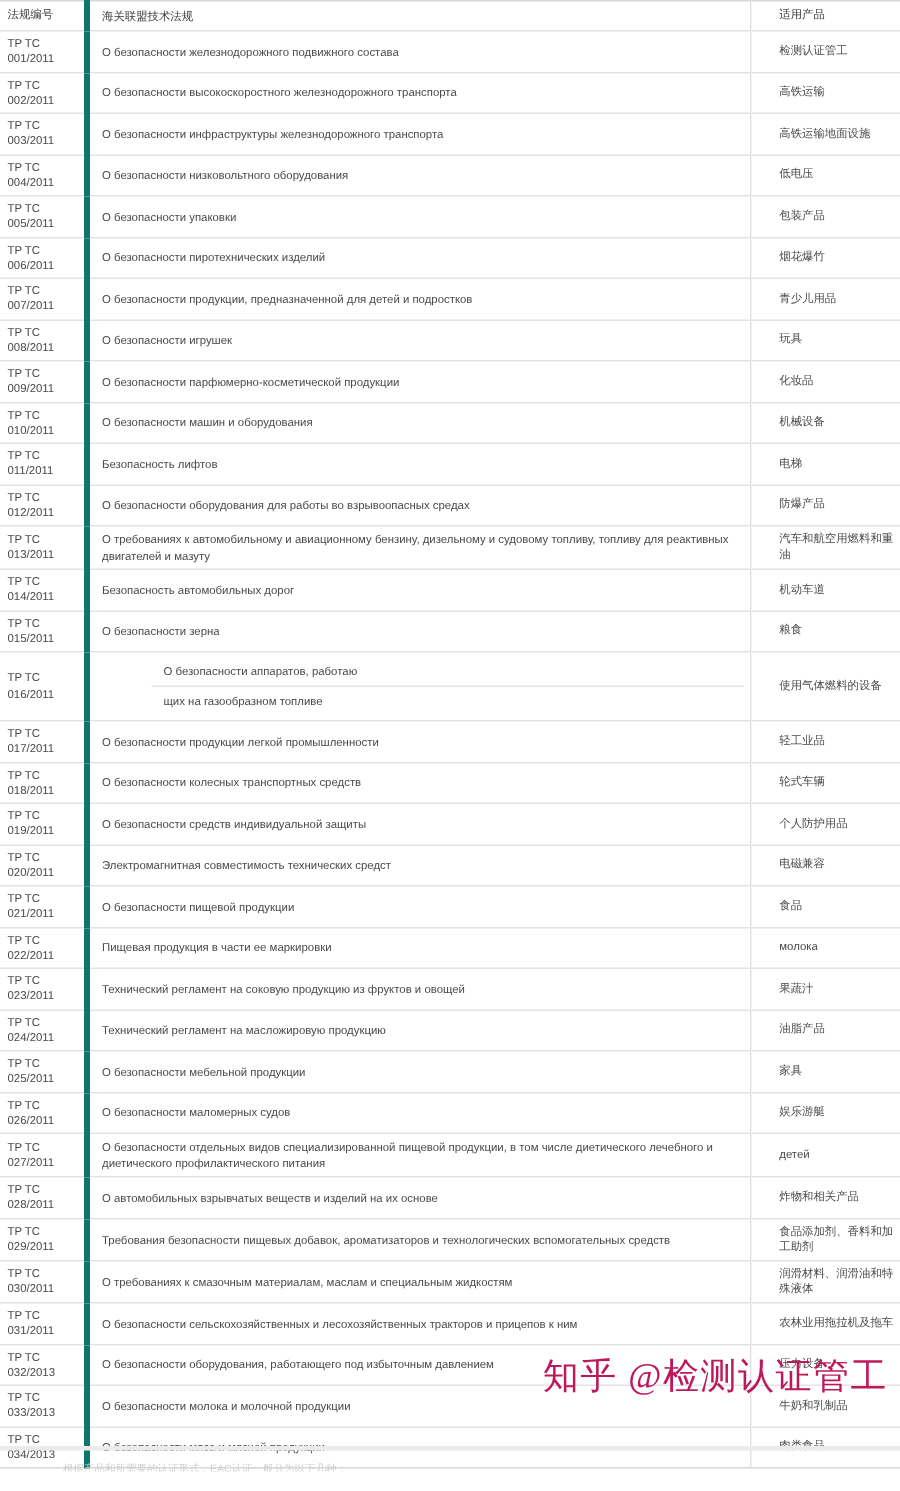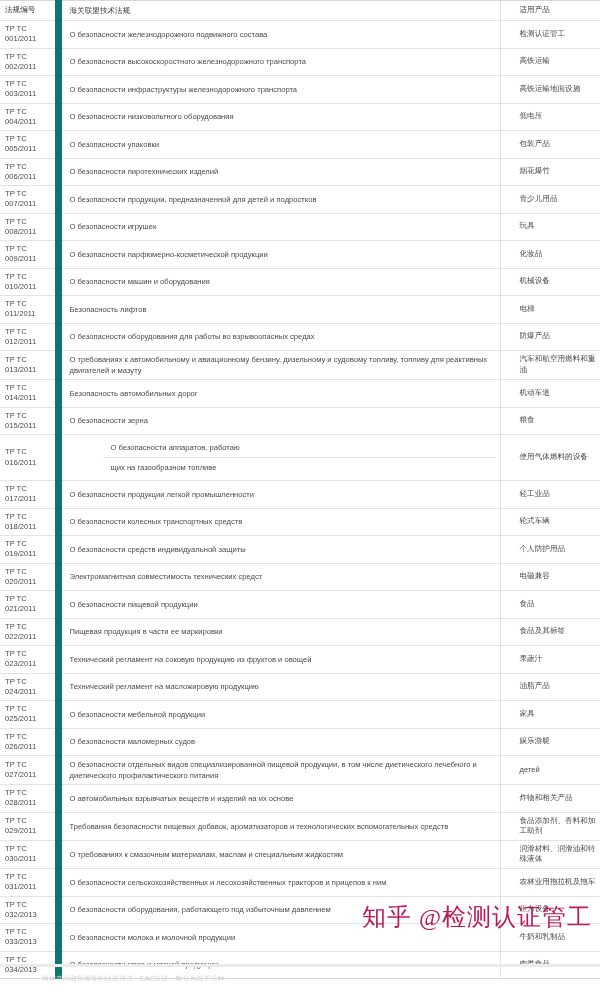--- a/index.html
+++ b/index.html
@@ -43,21 +43,21 @@
     border-right: none;
     padding: 3px 4px 3px 5px;
     vertical-align: middle;
     text-align: left;
     font-weight: normal;
     color: #4a4a4a;
     word-wrap: break-word;
   }
   table.reg-table td.code,
   table.reg-table th.code {
-    border-right: 7px solid #0f766e;
+    border-right: 4px solid #0f766e;
     padding-left: 5px;
     white-space: nowrap;
     line-height: 1.35;
   }
   table.reg-table td.prod,
   table.reg-table th.prod {
     border-left: 1px solid #e3e3e3;
     padding-left: 19px;
     line-height: 1.4;
   }
@@ -321,21 +321,21 @@
           </td>
           <td class="title">О безопасности пищевой продукции</td>
           <td class="prod">食品</td>
         </tr>
         <tr>
           <td class="code">
             <span class="code-line">TP TC</span>
             <span class="code-line">022/2011</span>
           </td>
           <td class="title">Пищевая продукция в части ее маркировки</td>
-          <td class="prod">食品及其标签</td>
+          <td class="prod">молока</td>
         </tr>
         <tr>
           <td class="code">
             <span class="code-line">TP TC</span>
             <span class="code-line">023/2011</span>
           </td>
           <td class="title">Технический регламент на соковую продукцию из фруктов и овощей</td>
           <td class="prod">果蔬汁</td>
         </tr>
         <tr>

